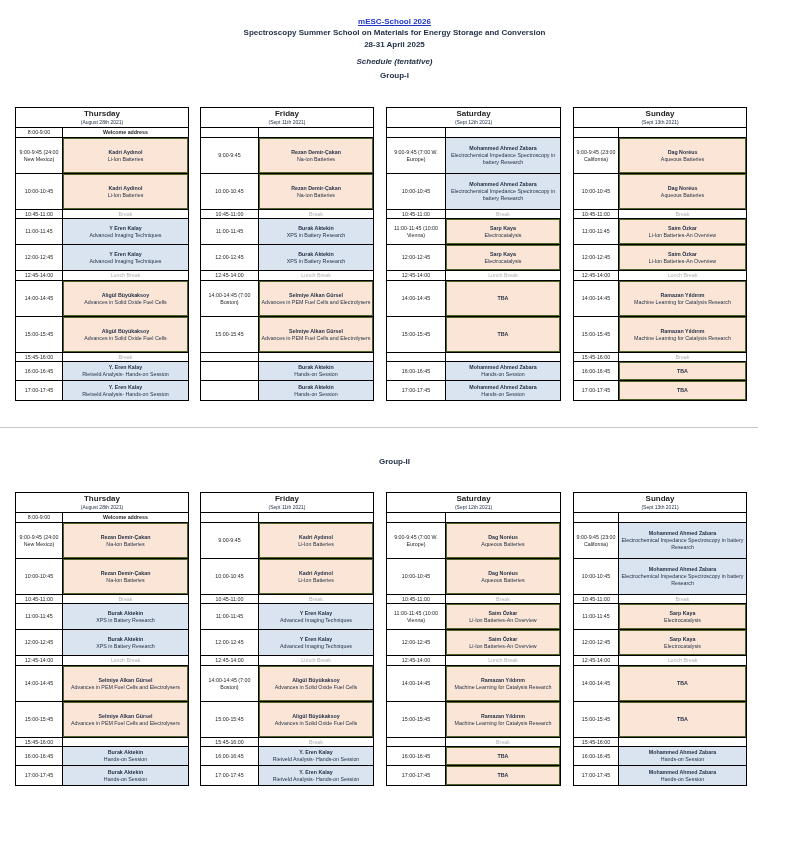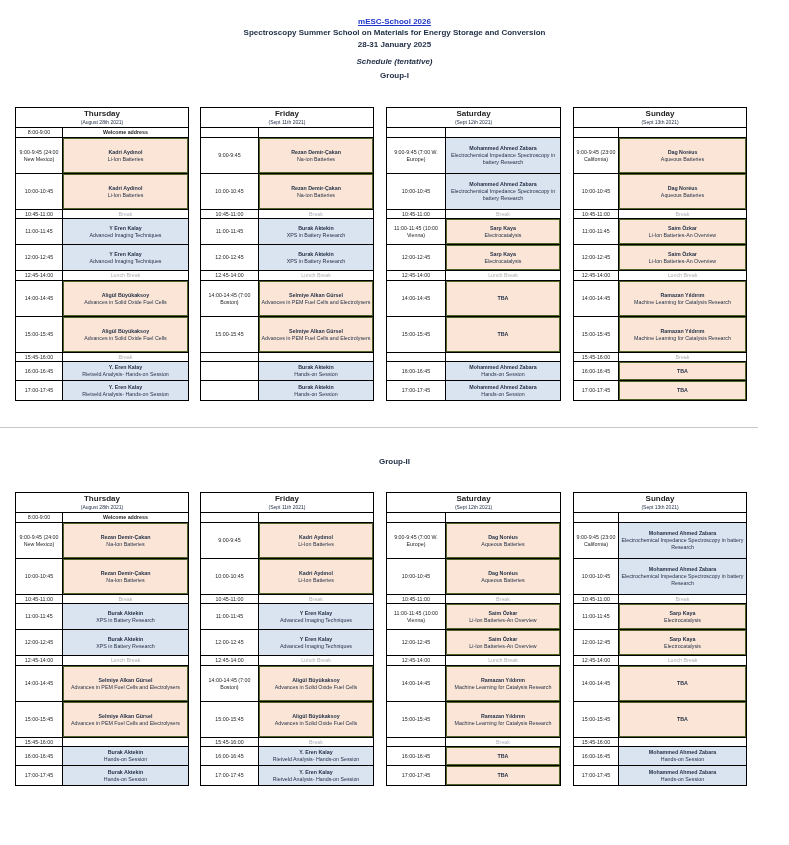--- a/index.html
+++ b/index.html
@@ -19,21 +19,21 @@
   .peach { background: #fbe5d6; outline: 1px solid #4f6228; outline-offset: -1px; }
   .blue { background: #dae3f0; }
   .brk { color: #b0b0b0; }
   .bold { font-weight: bold; color: #1f1f1f; }
 </style>
 </head>
 <body>
 
 <div class="hdr link" style="top:17px;">mESC-School 2026</div>
 <div class="hdr" style="top:28px;">Spectroscopy Summer School on Materials for Energy Storage and Conversion</div>
-<div class="hdr" style="top:40px;">28-31 January 2025</div>
+<div class="hdr" style="top:40px;">28-31 April 2025</div>
 <div class="hdr" style="top:57px;font-style:italic;">Schedule (tentative)</div>
 <div class="hdr" style="top:71px;">Group-I</div>
 
 <div id="g1">
     <div class="day" style="left: 15px; top: 107px; width: 174px;">
       <div class="day-head">
         <div class="day-name">Thursday</div>
         <div class="day-date">(August 28th 2021)</div>
       </div>
       <div class="row" style="height: 10px;">

